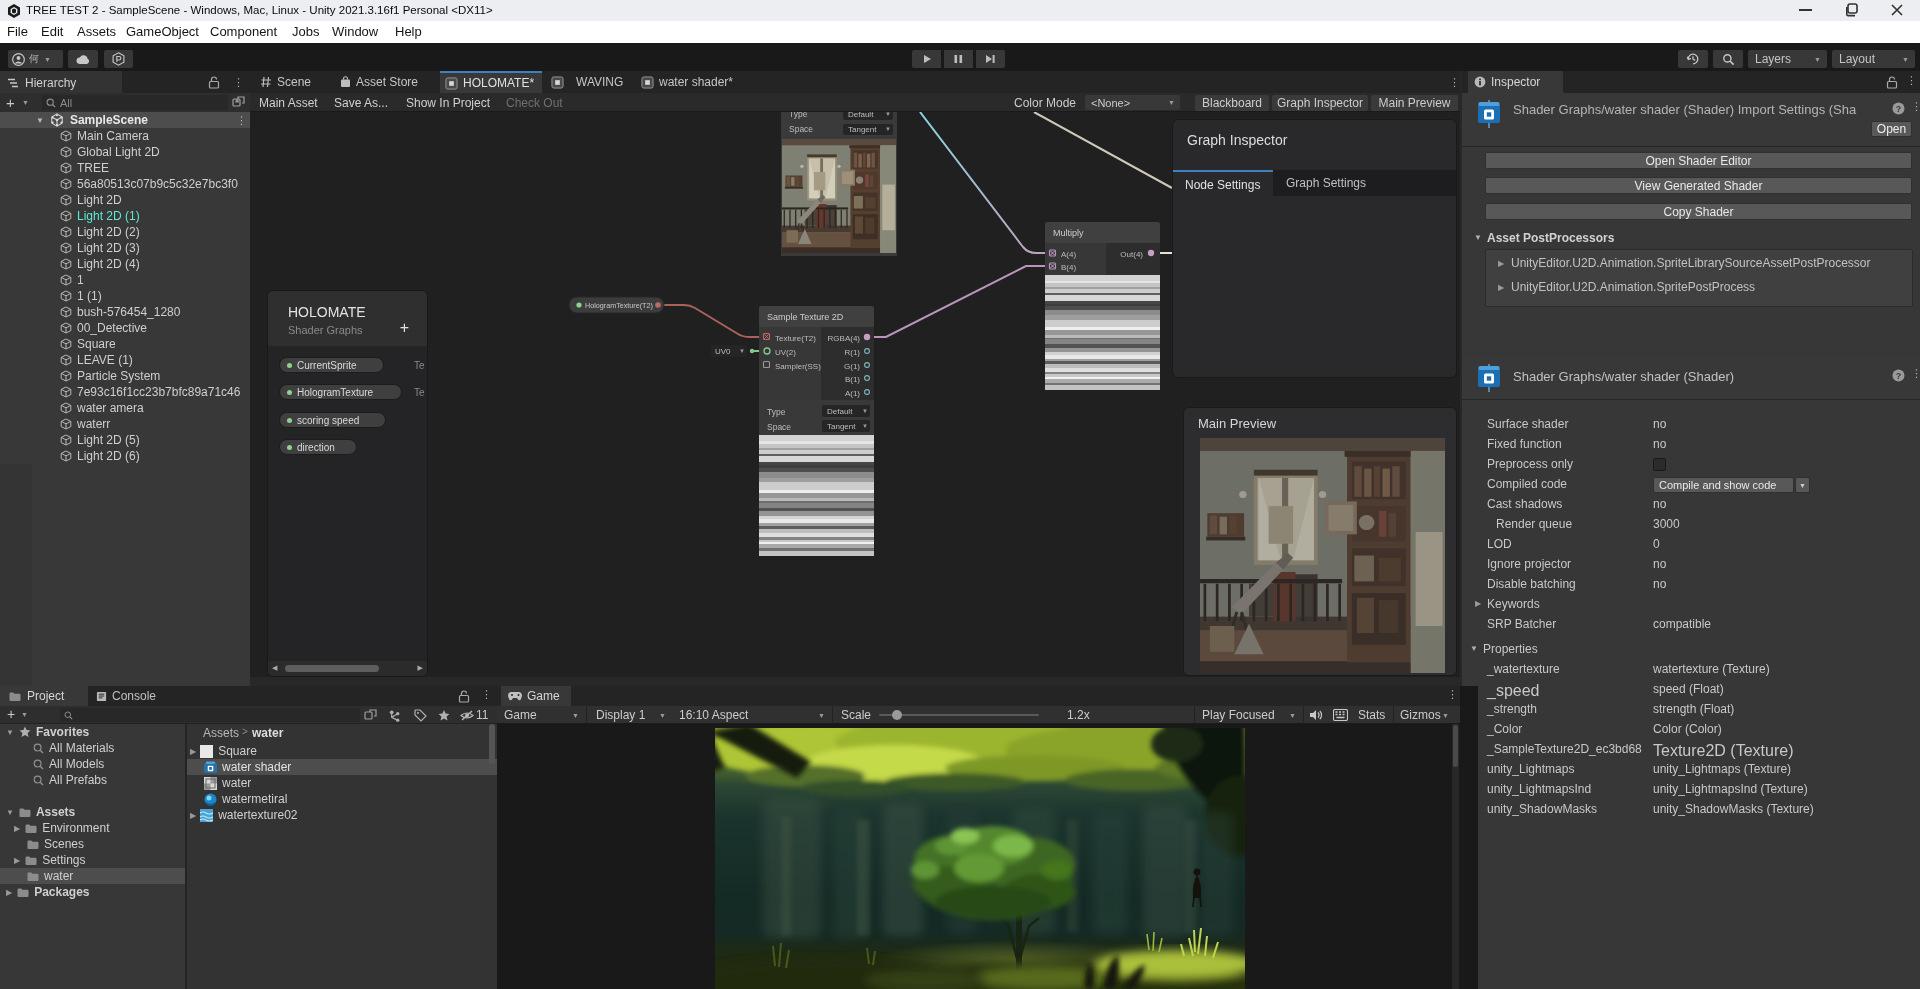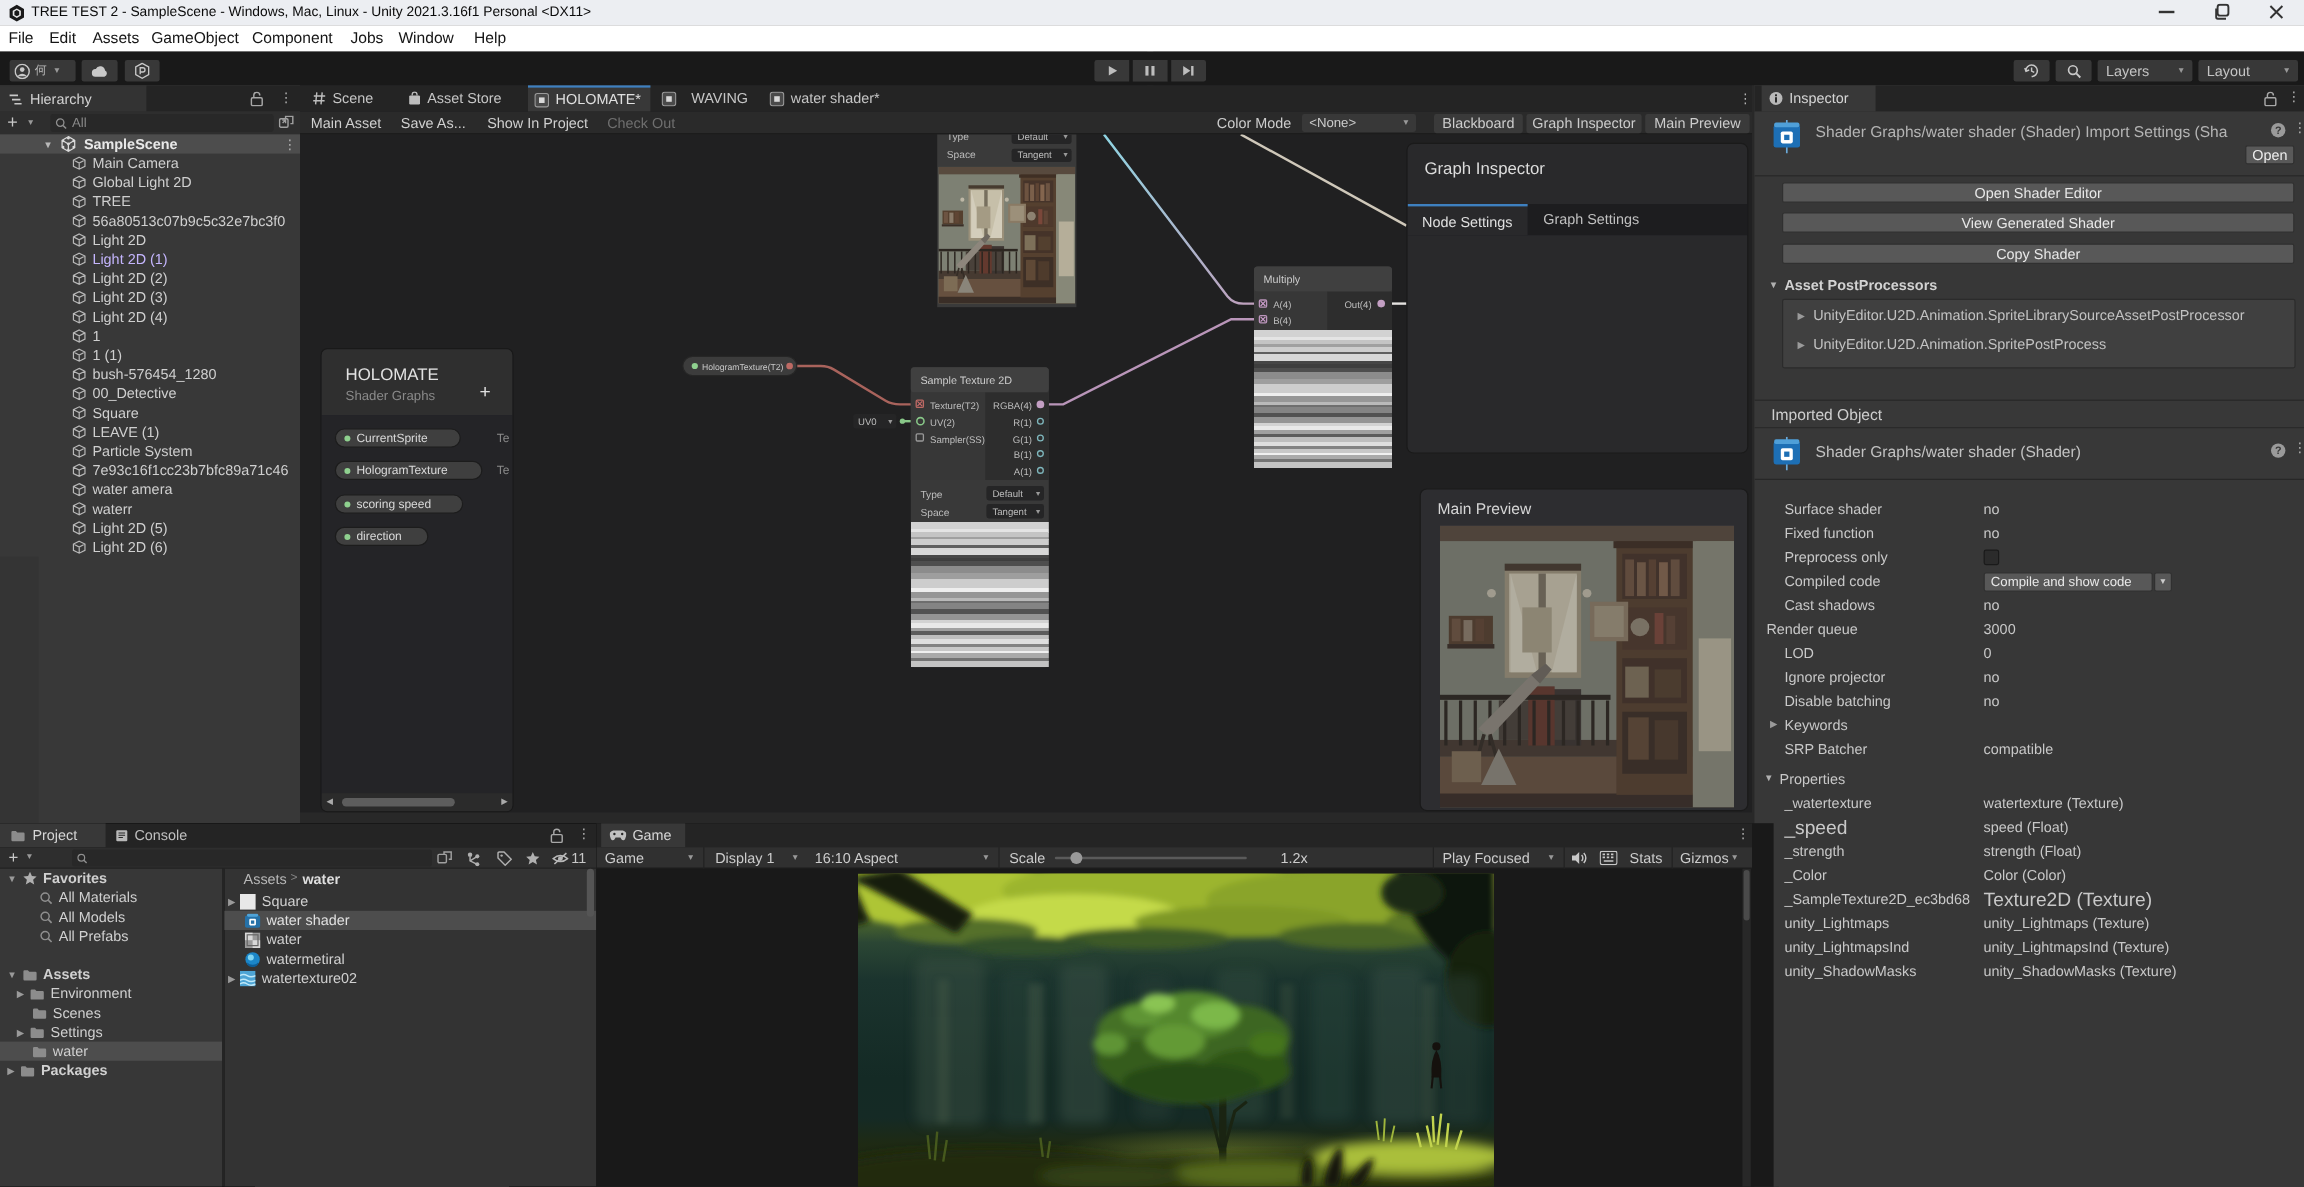--- a/index.html
+++ b/index.html
@@ -193,21 +193,21 @@
 <div class="abs r" style="left:0;top:121px;width:250px;height:16px;">
       <svg style="margin-left:60px;flex:none" width="12" height="12" viewBox="0 0 12 12">
         <use href="#cube"></use>
       </svg>
       <span class="tx" style="margin-left:5px;color:#cfcfcf">Light 2D</span>
     </div>
 <div class="abs r" style="left:0;top:137px;width:250px;height:16px;">
       <svg style="margin-left:60px;flex:none" width="12" height="12" viewBox="0 0 12 12">
         <use href="#cube"></use>
       </svg>
-      <span class="tx" style="margin-left:5px;color:#c4b5fd">Light 2D (1)</span>
+      <span class="tx" style="margin-left:5px;color:#5eead4">Light 2D (1)</span>
     </div>
 <div class="abs r" style="left:0;top:153px;width:250px;height:16px;">
       <svg style="margin-left:60px;flex:none" width="12" height="12" viewBox="0 0 12 12">
         <use href="#cube"></use>
       </svg>
       <span class="tx" style="margin-left:5px;color:#cfcfcf">Light 2D (2)</span>
     </div>
 <div class="abs r" style="left:0;top:169px;width:250px;height:16px;">
       <svg style="margin-left:60px;flex:none" width="12" height="12" viewBox="0 0 12 12">
         <use href="#cube"></use>
@@ -623,23 +623,20 @@
       <span style="color:#e8e8e8;font-size:12px">Copy Shader</span>
     </div>
 <span class="abs" style="left:12px;top:162px;color:#b0b0b0;font-size:8px">▼</span>
 <span class="abs" style="left:25px;top:160px;color:#d2d2d2;font-size:12px;font-weight:bold">Asset PostProcessors</span>
 <div class="abs" style="left:23px;top:178px;width:428px;height:58px;background:#404040;border:1px solid #2b2b2b;border-radius:2px">
  <span style="position:absolute;left:12px;top:9px;color:#9a9a9a;font-size:8px">▶</span>
  <span style="position:absolute;left:25px;top:6px;color:#c2c2c2;font-size:12px">UnityEditor.U2D.Animation.SpriteLibrarySourceAssetPostProcessor</span>
  <span style="position:absolute;left:12px;top:33px;color:#9a9a9a;font-size:8px">▶</span>
  <span style="position:absolute;left:25px;top:30px;color:#c2c2c2;font-size:12px">UnityEditor.U2D.Animation.SpritePostProcess</span>
 </div>
-<div class="abs" style="left:0;top:262px;width:458px;height:24px;background:#383838;border-top:1px solid #272727;border-bottom:1px solid #272727">
- <span style="position:absolute;left:14px;top:4px;color:#cecece;font-size:13px">Imported Object</span>
-    </div>
 <div class="abs" style="left:0;top:286px;width:458px;height:43px;background:#383838;border-bottom:1px solid #272727">
  <svg class="abs" style="left:14px;top:7px" width="26" height="28" viewBox="0 0 26 28">
   <path d="M13 0 L13 28" stroke="#6aa9d8" stroke-width="1.4"></path>
   <rect x="2" y="4" width="22" height="19" rx="2" fill="#1d6fb5"></rect>
   <rect x="2.5" y="2" width="21" height="4" rx="1.5" fill="#4f9fd8"></rect>
   <rect x="8" y="9.5" width="10" height="10" rx="1.5" fill="#fff"></rect>
   <rect x="10.8" y="12.3" width="4.4" height="4.4" fill="#1d6fb5"></rect>
  </svg>
  <span class="abs" style="left:51px;top:12px;font-size:13px;color:#c2c2c2">Shader Graphs/water shader (Shader)</span>
  <svg class="abs" style="left:430px;top:12px" width="13" height="13" viewBox="0 0 13 13">
@@ -656,21 +653,21 @@
     <div class="abs" style="left:191px;top:387px;width:13px;height:13px;background:#2b2b2b;border:1px solid #1a1a1a;border-radius:2px"></div>
 <span class="abs" style="left:25px;top:406px;color:#c8c8c8;font-size:12px">Compiled code</span>
     <div class="abs r" style="left:191px;top:406px;width:141px;height:16px;background:#585858;border-radius:2px;border:1px solid #303030">
       <span style="color:#e8e8e8;font-size:11px;margin-left:5px">Compile and show code</span>
     </div>
     <div class="abs r" style="left:333px;top:406px;width:15px;height:16px;background:#585858;border-radius:2px;border:1px solid #303030;justify-content:center">
       <span style="color:#ccc;font-size:7px">▼</span>
     </div>
 <span class="abs" style="left:25px;top:426px;color:#c8c8c8;font-size:12px">Cast shadows</span>
     <span class="abs" style="left:191px;top:426px;color:#c8c8c8;font-size:12px">no</span>
-<span class="abs" style="left:10px;top:446px;color:#c8c8c8;font-size:12px">Render queue</span>
+<span class="abs" style="left:34px;top:446px;color:#c8c8c8;font-size:12px">Render queue</span>
     <span class="abs" style="left:191px;top:446px;color:#c8c8c8;font-size:12px">3000</span>
 <span class="abs" style="left:25px;top:466px;color:#c8c8c8;font-size:12px">LOD</span>
     <span class="abs" style="left:191px;top:466px;color:#c8c8c8;font-size:12px">0</span>
 <span class="abs" style="left:25px;top:486px;color:#c8c8c8;font-size:12px">Ignore projector</span>
     <span class="abs" style="left:191px;top:486px;color:#c8c8c8;font-size:12px">no</span>
 <span class="abs" style="left:25px;top:506px;color:#c8c8c8;font-size:12px">Disable batching</span>
     <span class="abs" style="left:191px;top:506px;color:#c8c8c8;font-size:12px">no</span>
 <span class="abs" style="left:13px;top:528px;color:#9a9a9a;font-size:8px">▶</span>
     <span class="abs" style="left:25px;top:526px;color:#c8c8c8;font-size:12px">Keywords</span>
 <span class="abs" style="left:25px;top:546px;color:#c8c8c8;font-size:12px">SRP Batcher</span>

